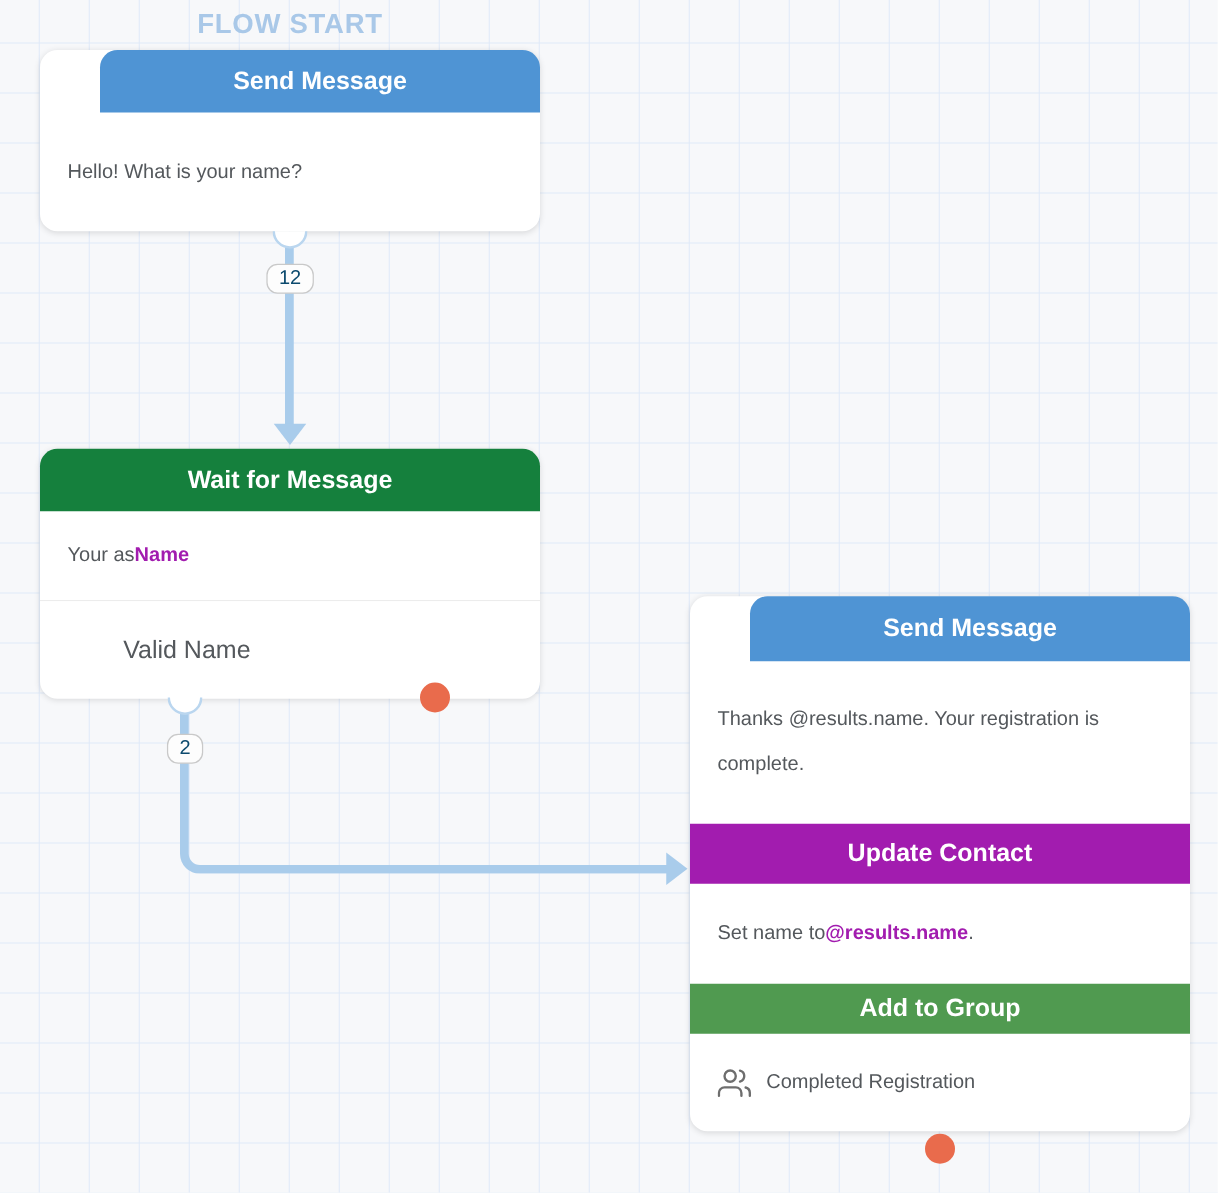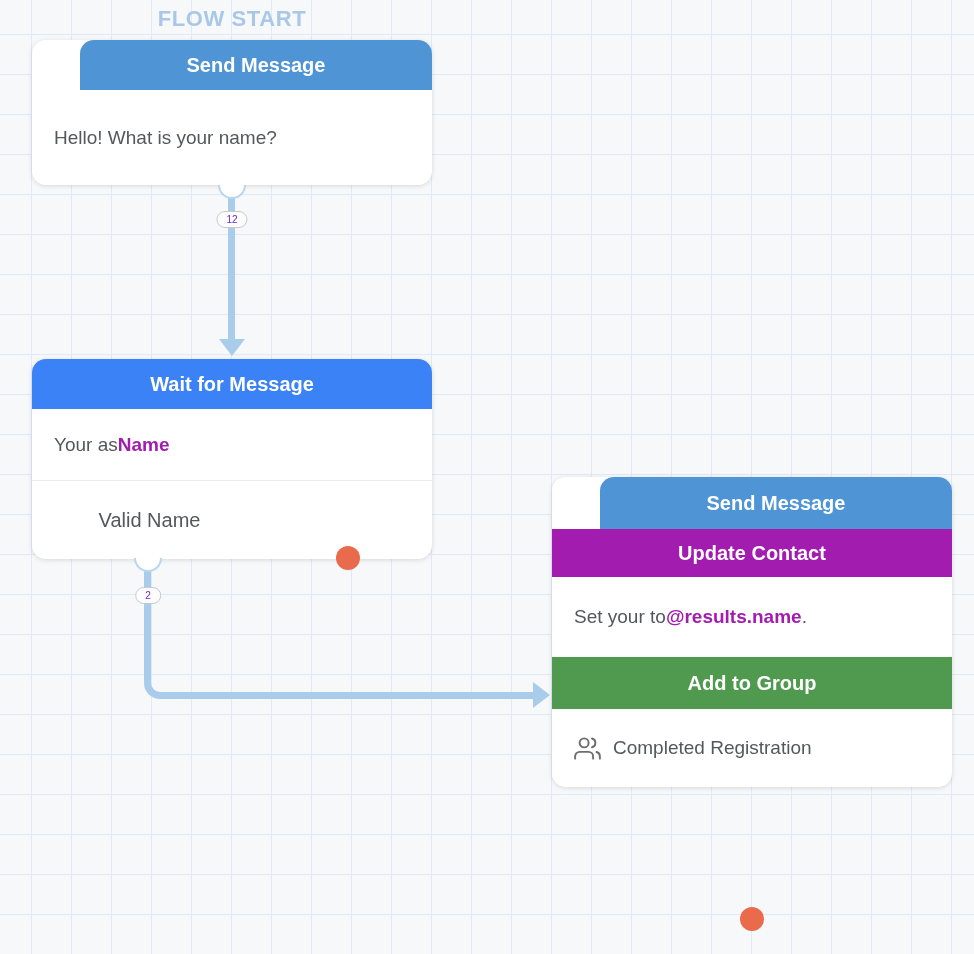--- a/index.html
+++ b/index.html
@@ -30,21 +30,21 @@
   }
   .rounded-top { border-radius:14px 14px 0 0; }
   .rounded-bottom { border-radius:0 0 14px 14px; }
   .h-blue  { background:#4f94d4;margin-left:48px; }
   .h-slate { background:#587ea9; }
   .h-teal  { background:#52bcab; }
   .h-green { background:#509a50; }
 
   .body-row {
     display:flex; align-items:center; padding-left:22px;
-    font-size:19px; color:#54585c; box-sizing:border-box;
+    font-size:16px; color:#54585c; box-sizing:border-box;
   }
   .body-row b { color:#a21caf; }
 
   #node1 { left:32px; top:40px; }
   #node1 .body-row { height:95px; }
 
   #node2 { left:32px; top:359px; }
   #node2 .save-row { height:71px; }
   .exits-row {
     display:flex; height:78px; border-top:1px solid #ececec;
@@ -52,21 +52,21 @@
   .exit-cell {
     display:flex; align-items:center; justify-content:center;
     font-size:20px; color:#54585c; box-sizing:border-box;
   }
   .exit-valid { width:235px; }
   .exit-other { flex:1; border-left:1px solid #ececec; }
 
   #node3 { left:552px; top:477px; }
   #node3 .hdr1 { height:52px; }
   #node3 .hdr2 { height:48px; }
-  #node3 .hdr3 { height:52px; }
+  #node3 .hdr3 { height:40px; }
   .n3-body1 { height:130px; line-height:36px; padding-right:40px; }
   .n3-body2 { height:80px; }
   .group-row { height:78px; gap:12px; }
   .group-icon { width:27px; height:27px; flex:0 0 auto; color:#6e6e6e; }
 
   .conn-line-v {
     position:absolute; left:228px; top:190px; width:7px; height:150px;
     background:#a9cceb; z-index:1;
   }
   .arrow-down {
@@ -81,21 +81,21 @@
   }
   .arrow-right {
     position:absolute; left:533px; top:682px; width:0; height:0;
     border-top:13px solid transparent; border-bottom:13px solid transparent;
     border-left:17px solid #a9cceb; z-index:1;
   }
 
   .count-badge {
     position:absolute; transform:translateX(-50%);
     background:#fdfdfd; border:1.5px solid #c9c9c9; border-radius:9px;
-    padding:2px 9px; font-size:10px; color:#6d28d9; z-index:6;
+    padding:2px 9px; font-size:16px; color:#0c4a6e; z-index:6;
   }
   .badge-12 { left:232px; top:211px; }
   .badge-10 { left:148px; top:587px; }
 
   .port { position:absolute; width:28px; height:14px; overflow:hidden; z-index:3; }
   .port-inner {
     width:28px; height:28px; border-radius:50%; background:#fff;
     border:2px solid #bad6ef; box-sizing:border-box; margin-top:-14px;
   }
   .port-1 { left:218px; top:185px; }
@@ -123,40 +123,41 @@
   <div class="node" id="node1">
     <div class="node-header h-blue rounded-top" style="background-color: rgb(79, 148, 212);">Send Message</div>
     <div class="body-row rounded-bottom">Hello! What is your name?</div>
   </div>
   <div class="port port-1">
     <div class="port-inner"></div>
   </div>
   <div class="count-badge badge-12">12</div>
 
   <div class="node" id="node2">
-    <div class="node-header h-slate rounded-top" style="background-color: #3b82f6;">Wait for Message</div>
+    <div class="node-header h-slate rounded-top" style="background-color: #15803d;">Wait for Message</div>
     <div class="body-row save-row">
       <span>Your as </span>
         <b>Name</b>
     </div>
     <div class="exits-row rounded-bottom">
       <div class="exit-cell exit-valid">Valid Name</div>
     </div>
   </div>
   <div class="port port-2">
     <div class="port-inner"></div>
   </div>
   <div class="exit-dot dot-other" style="background-color: rgb(233, 107, 76);"></div>
   <div class="count-badge badge-10">2</div>
 
   <div class="node" id="node3">
     <div class="node-header h-blue hdr1 rounded-top" style="background-color: rgb(79, 148, 212);">Send Message</div>
+    <div class="body-row n3-body1">Thanks @results.name. Your registration is complete.</div>
     <div class="node-header h-teal hdr2" style="background-color: #a21caf;">Update Contact</div>
     <div class="body-row n3-body2">
-      <span>Set your to </span>
+      <span>Set name to </span>
         <b>@results.name</b>
         <span>.</span>
     </div>
     <div class="node-header h-green hdr3" style="background-color: rgb(80, 154, 80);">Add to Group</div>
     <div class="body-row group-row rounded-bottom">
       <svg class="group-icon" viewBox="0 0 24 24" fill="none" stroke="currentColor" stroke-width="1.7" stroke-linecap="round" stroke-linejoin="round">
         <path d="M17 21v-2a4 4 0 0 0-4-4H5a4 4 0 0 0-4 4v2"></path>
         <circle cx="9" cy="7" r="4"></circle>
         <path d="M23 21v-2a4 4 0 0 0-3-3.87"></path>
         <path d="M16 3.13a4 4 0 0 1 0 7.75"></path>

